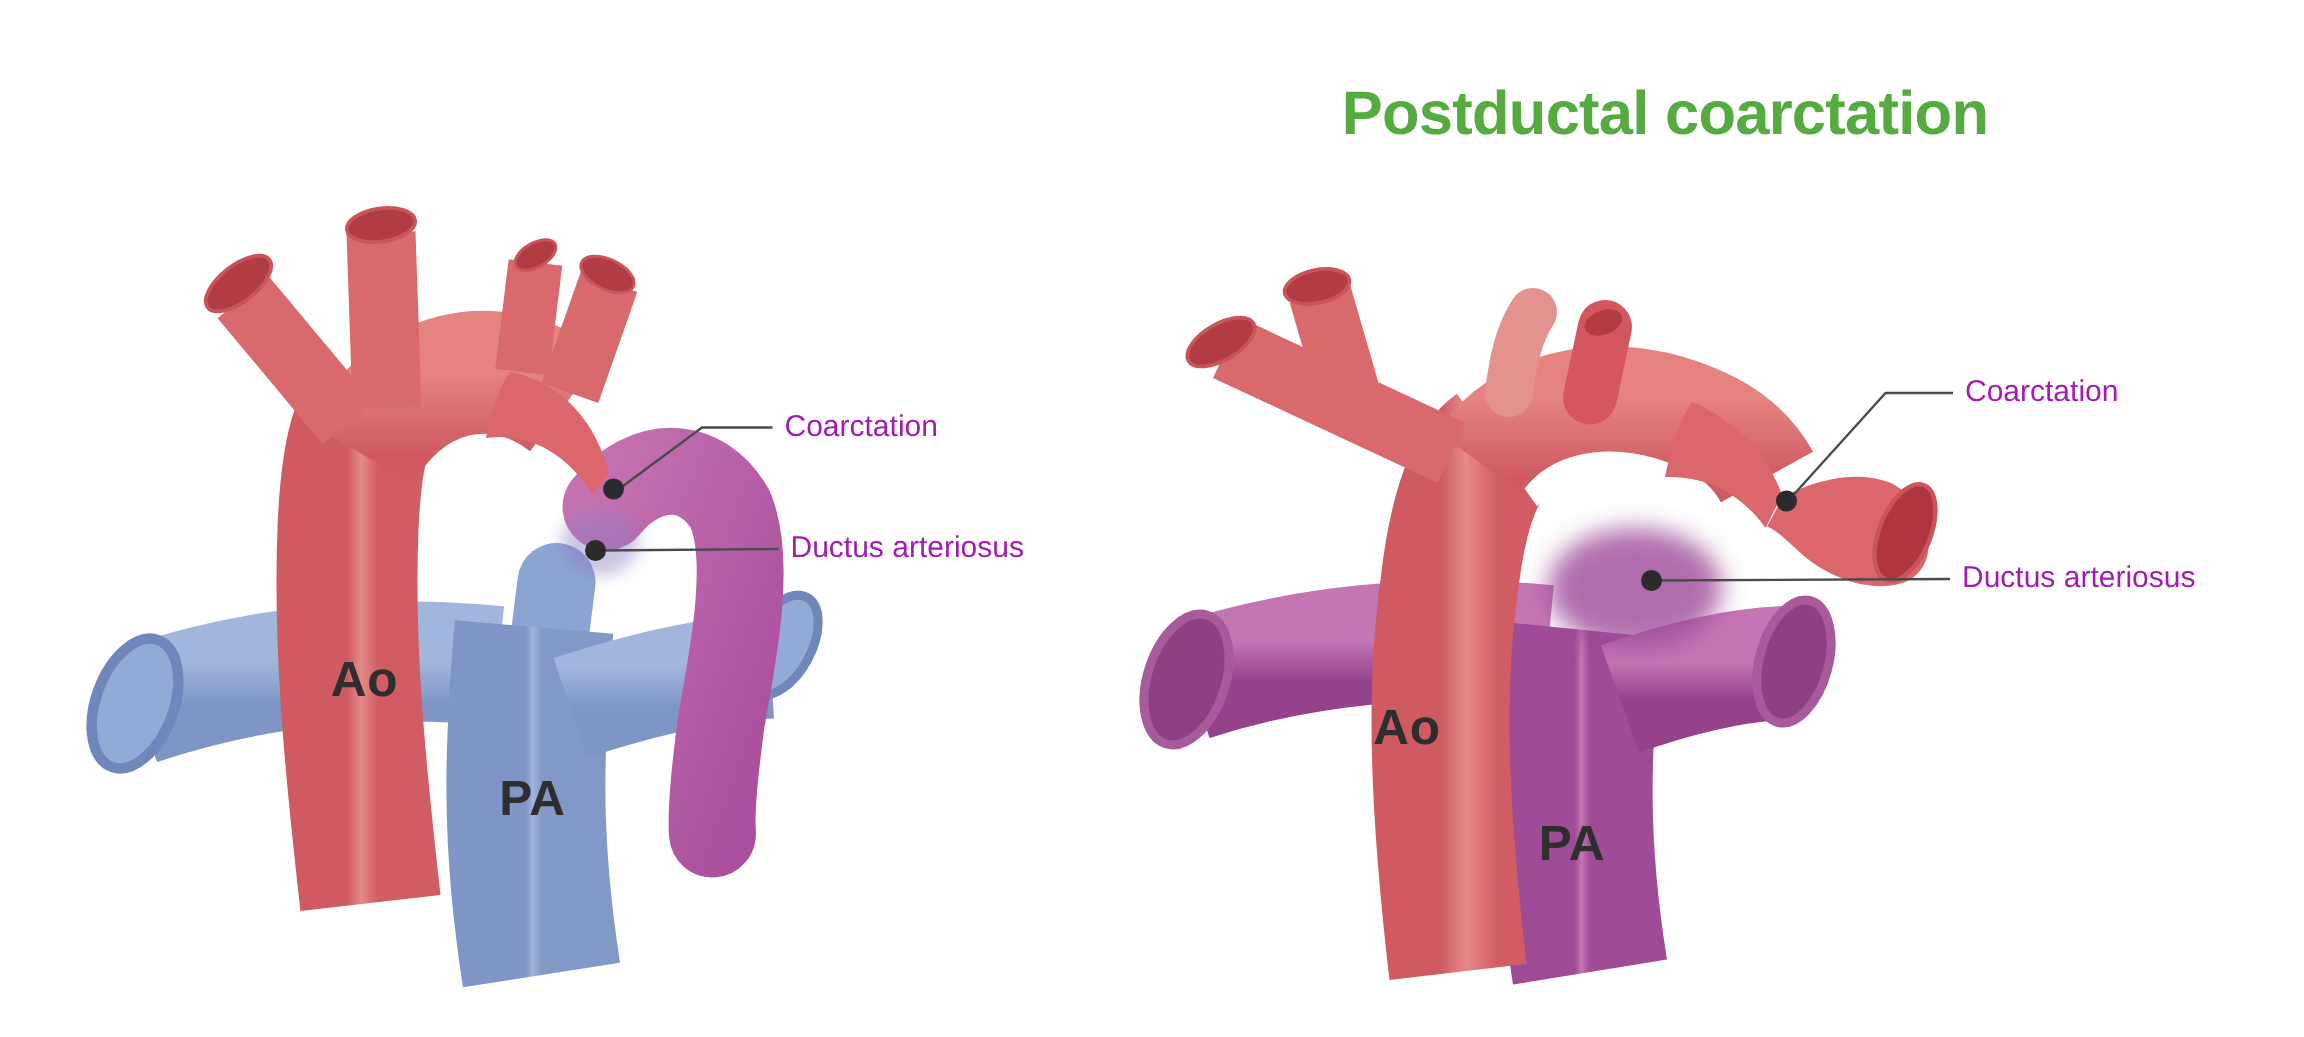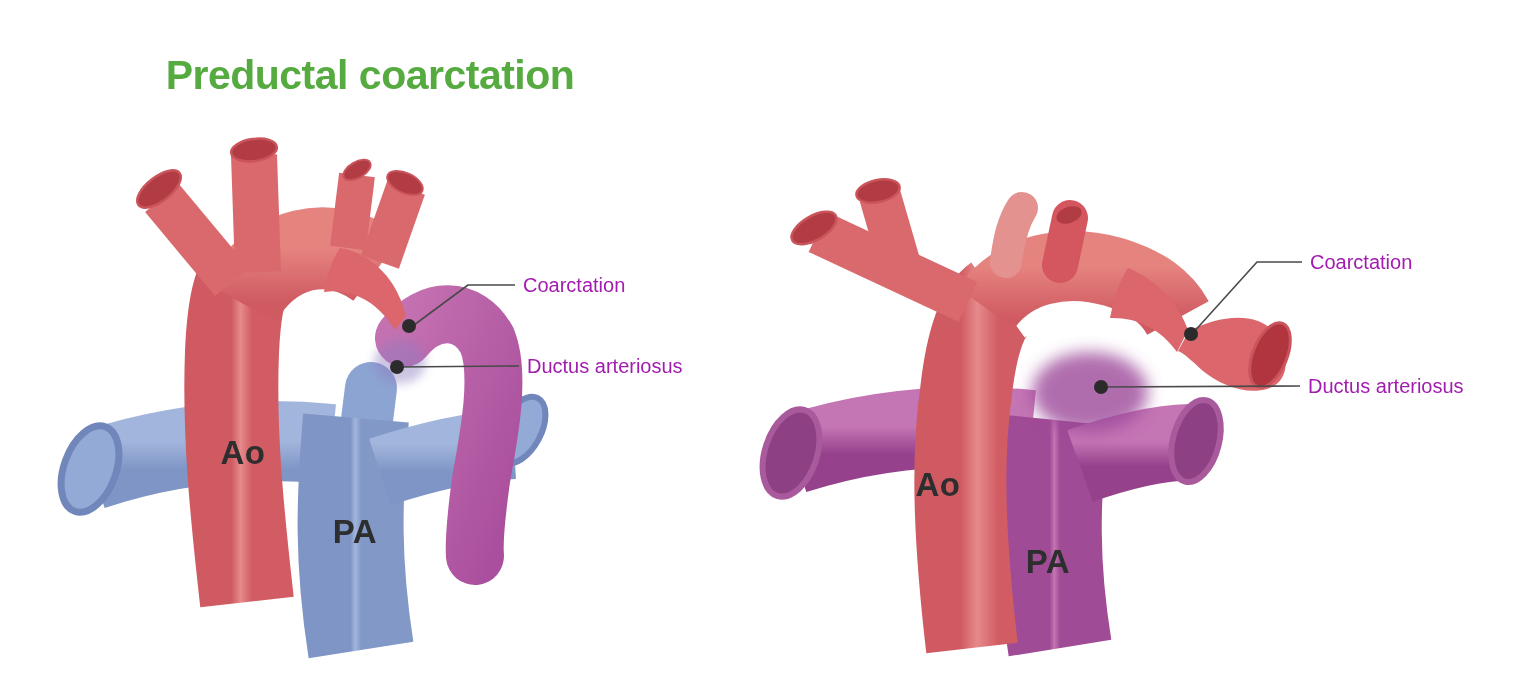--- a/index.html
+++ b/index.html
@@ -127,21 +127,21 @@
 
       <g stroke="#4a4a4a" stroke-width="1.6" fill="none" stroke-linejoin="round">
         <polyline points="1302,262 1257,262 1192,334"></polyline>
         <line x1="1300" y1="386" x2="1102" y2="387"></line>
       </g>
       <circle cx="1191" cy="334" r="7" fill="#2b2b2b"></circle>
       <circle cx="1101" cy="387" r="7" fill="#2b2b2b"></circle>
     </g>
   </svg>
 
-  <div id="title-left" class="panel-title">Preductal coarctation</div>
+  <div id="title-right" class="panel-title">Postductal coarctation</div>
 
   <div class="anno" style="left:523px;top:285px;">Coarctation</div>
   <div class="anno" style="left:527px;top:366px;">Ductus arteriosus</div>
   <div class="anno" style="left:1310px;top:262px;">Coarctation</div>
   <div class="anno" style="left:1308px;top:386px;">Ductus arteriosus</div>
 
   <div class="vessel-label" style="left:243px;top:453px;">Ao</div>
   <div class="vessel-label" style="left:355px;top:532px;">PA</div>
   <div class="vessel-label" style="left:938px;top:485px;">Ao</div>
   <div class="vessel-label" style="left:1048px;top:562px;">PA</div>

